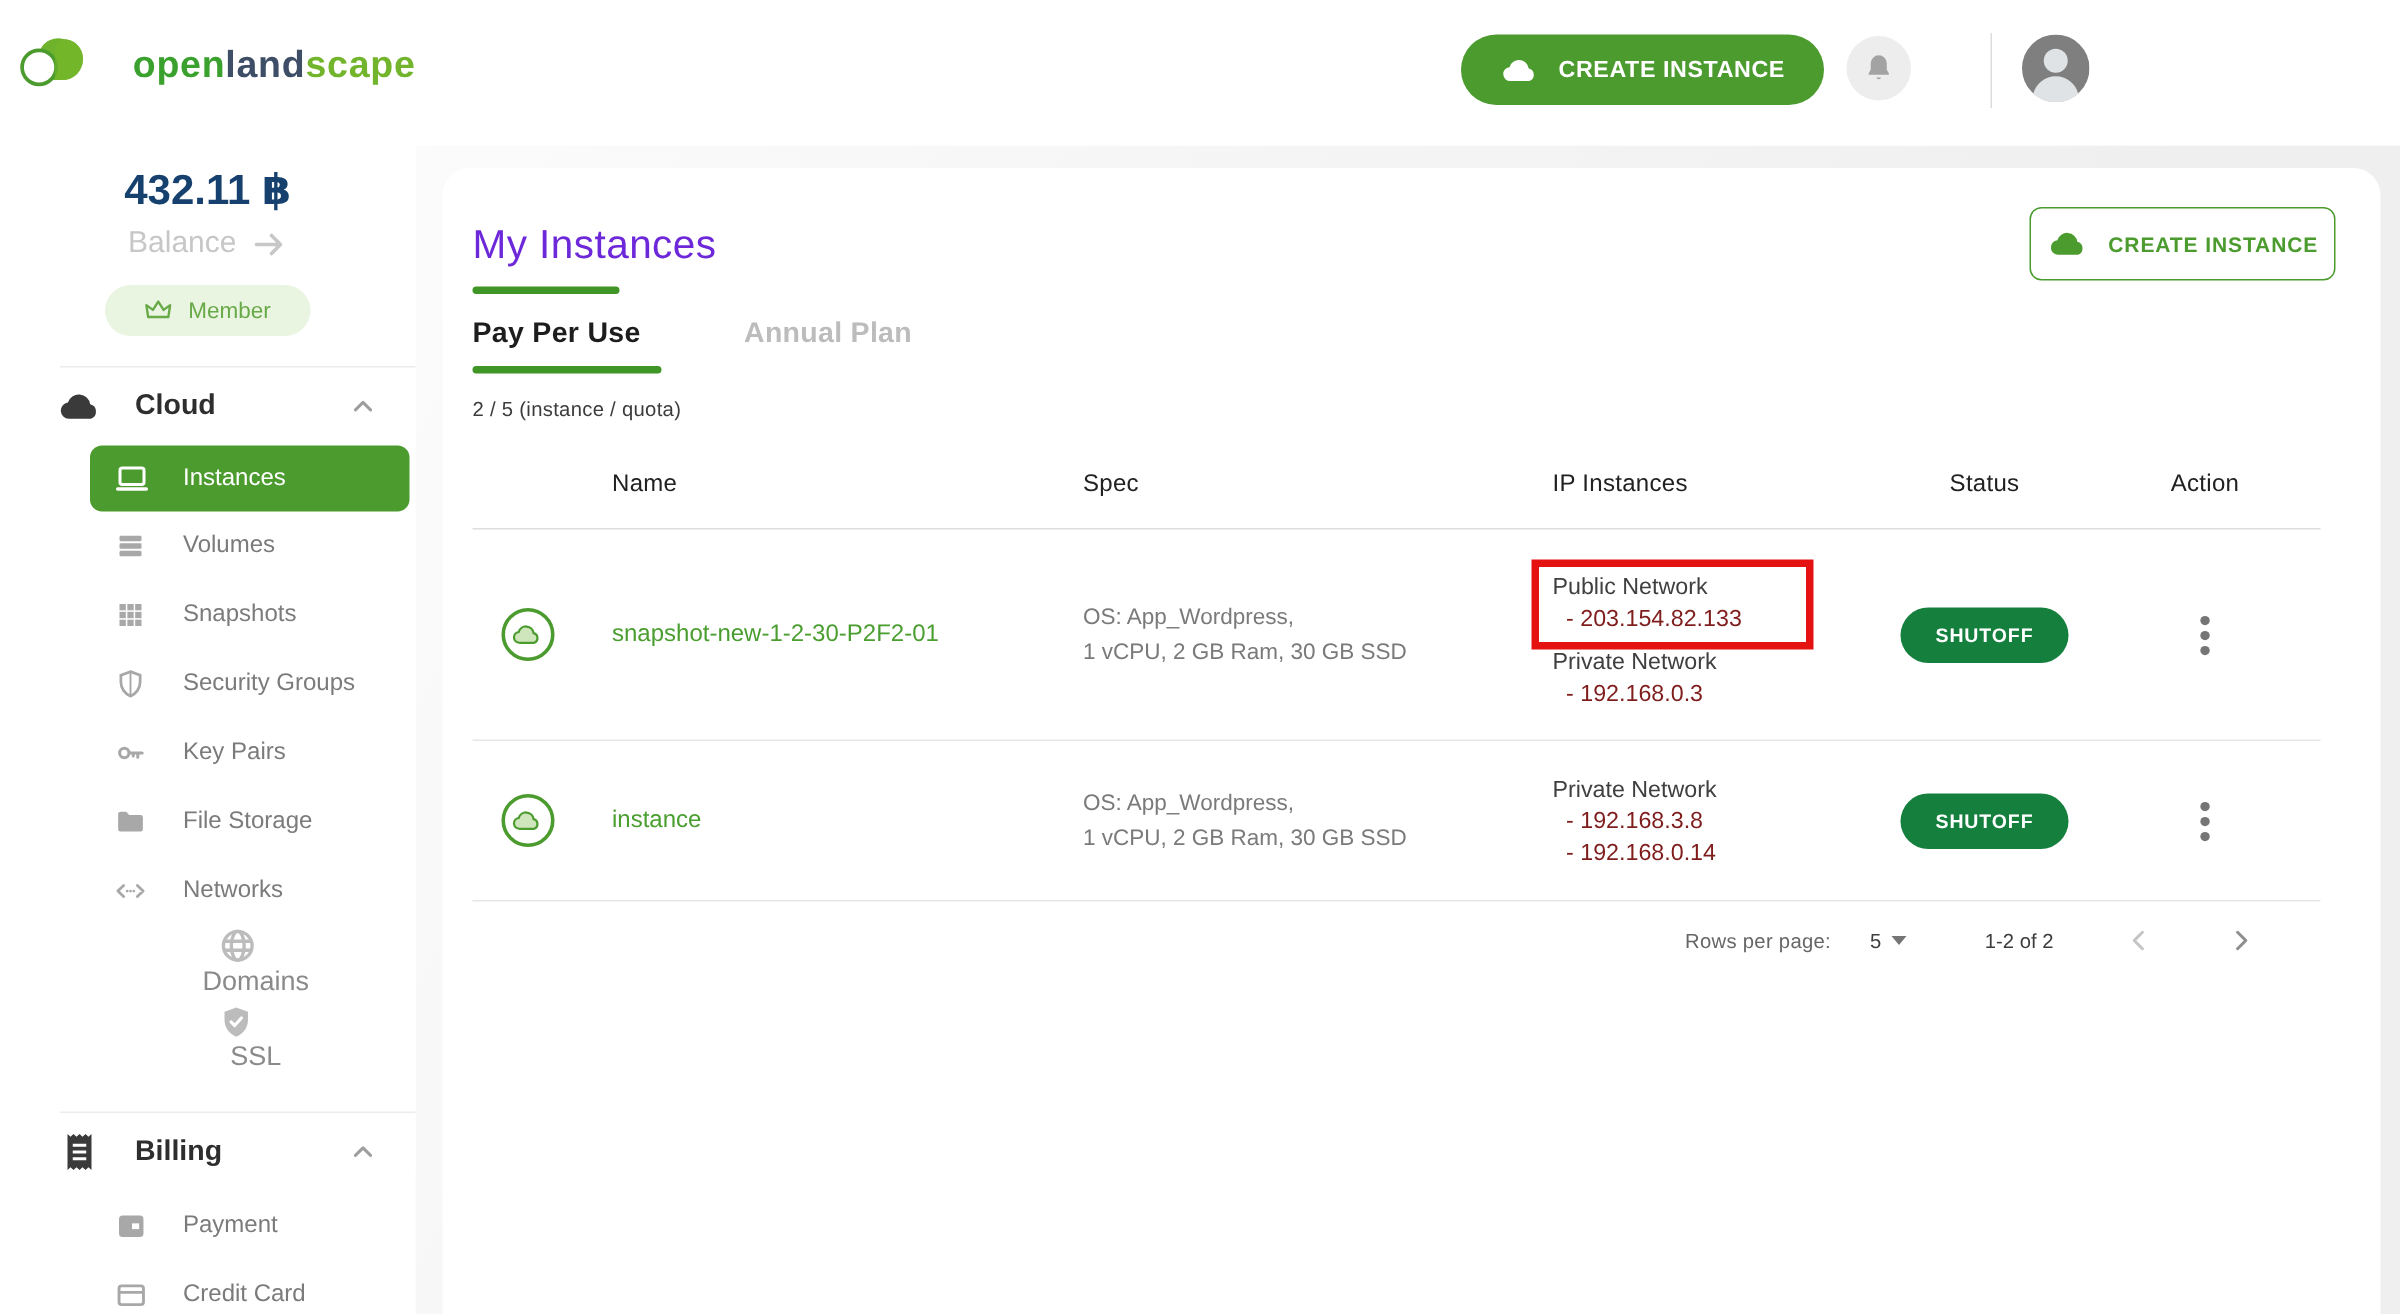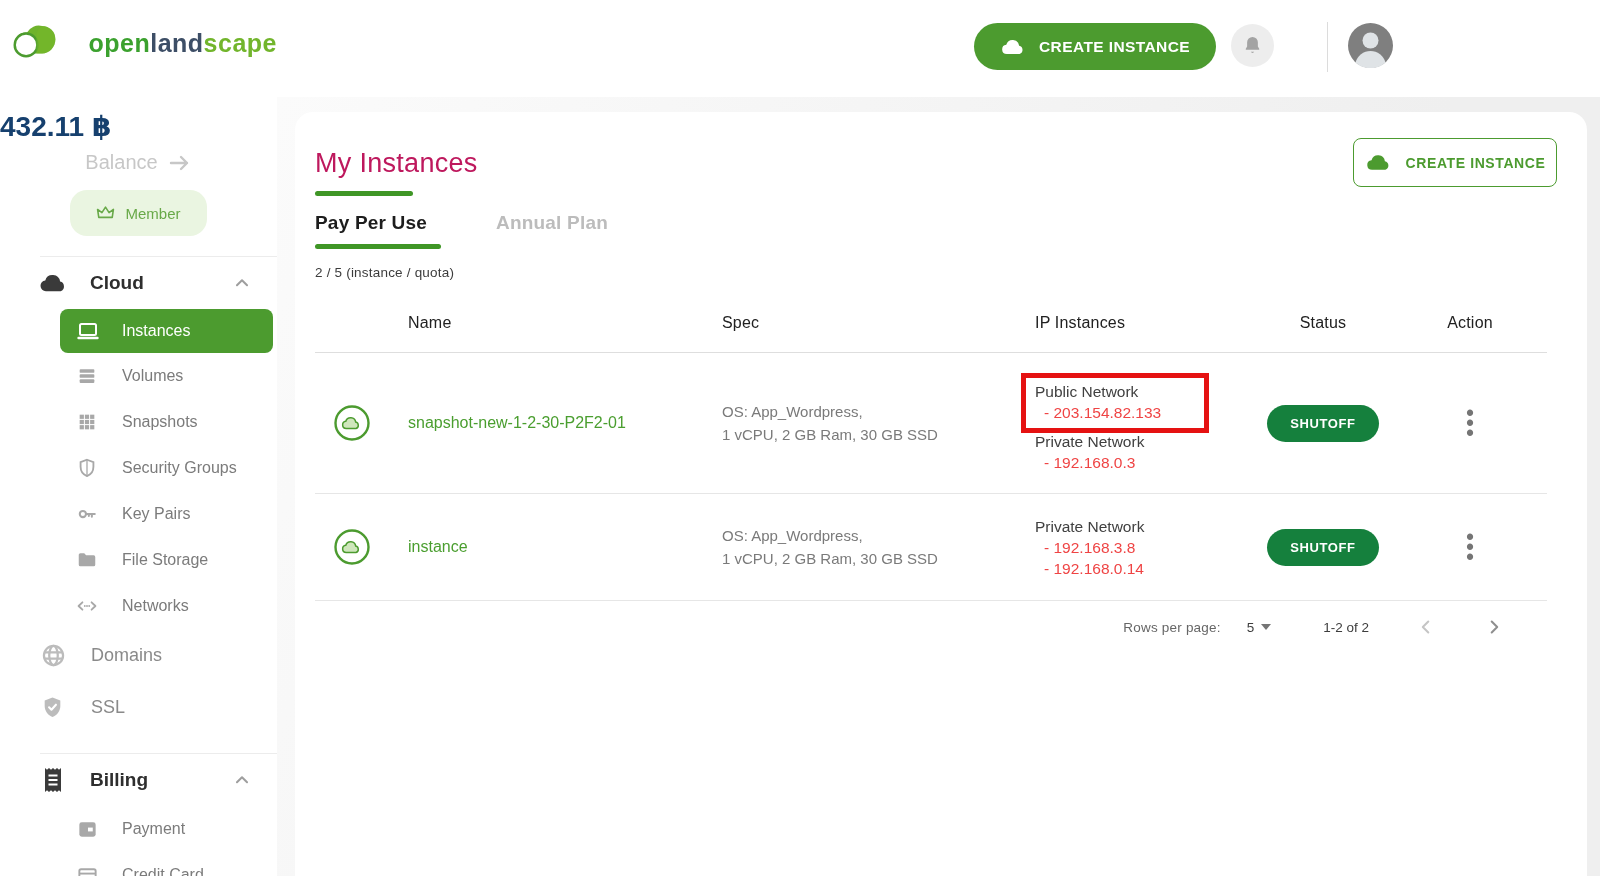--- a/index.html
+++ b/index.html
@@ -18,48 +18,48 @@
   .top-divider { position:absolute; left:1327px; top:22px; width:1px; height:50px; background:#dcdcdc; }
   .avatar { position:absolute; left:1348px; top:23px; width:45px; height:45px; border-radius:50%; cursor:pointer; }
 
   
   .sidebar { position:absolute; left:0; top:0; width:277px; height:876px; background:#fff; z-index:4; }
   .logo { display:flex; align-items:center; gap:18px; margin:16px 0 0 10px; height:54px; cursor:pointer; }
   .logo-text { font-size:25px; font-weight:bold; letter-spacing:.5px; }
   .logo-text .t1 { color:#3ba12e; }
   .logo-text .t2 { color:#3d4e66; }
   .logo-text .t3 { color:#72b52c; }
-  .balance { margin-top:40px; text-align:left; }
+  .balance { margin-top:40px; text-align:center; }
   .balance-amount { font-size:28px; font-weight:bold; color:#16406e; }
   .balance-label { margin-top:8px; font-size:20px; color:#c7c7c7; display:flex; align-items:center;
     justify-content:center; gap:10px; cursor:pointer; }
-  .member-pill { margin:16px auto 0; width:137px; height:46px; background:#eaf5e1; border-radius:17px;
+  .member-pill { margin:16px auto 0; width:137px; height:34px; background:#eaf5e1; border-radius:17px;
     display:flex; align-items:center; justify-content:center; gap:10px; color:#68a948; font-size:15px; cursor:pointer; }
   .side-divider { margin:20px 0 0 40px; border-top:1px solid #ececec; }
   .section-header { display:flex; align-items:center; height:52px; padding-left:38px; cursor:pointer; }
   .section-header .s-icon { width:30px; color:#3a3a3a; display:flex; }
   .section-header .s-label { margin-left:22px; font-size:19px; font-weight:bold; color:#2e2e2e; }
   .section-header .s-chevron { margin-left:auto; margin-right:24px; color:#9e9e9e; display:flex; }
   .nav-item { display:flex; align-items:center; height:46px; padding-left:76px; color:#7b7b7b; cursor:pointer; }
   .nav-item .n-icon { width:24px; color:#a8a8a8; display:flex; }
   .nav-item .n-label { margin-left:22px; font-size:16px; }
   .nav-item.active { margin:0 4px 0 60px; padding-left:16px; height:44px; background:#4c9b2f;
     border-radius:8px; color:#fff; }
   .nav-item.active .n-icon { color:#fff; }
   .nav-item.active .n-label { color:#fff; font-weight:500; }
-  .root-item { display:flex; align-items:center; height:52px; padding-left:40px; cursor:pointer; }
+  .root-item { display:flex; align-items:center; height:52px; padding-left:40px; cursor:pointer;flex-direction:column; }
   .root-item .r-icon { width:27px; color:#bcbcbc; display:flex; }
   .root-item .r-label { margin-left:24px; font-size:18px; color:#8a8a8a; }
 
   
   .content-bg { position:absolute; left:277px; top:97px; width:1323px; height:779px;
     background:linear-gradient(115deg,#fbfbfb 0%,#efefef 70%); z-index:1; }
   .card { position:absolute; left:18px; top:15px; width:1292px; height:764px; background:#fff;
     border-radius:18px 18px 0 0; padding:36px 40px 0 20px; z-index:2; }
-  .card-title { font-size:27px; color:#be185d; letter-spacing:.3px; }
+  .card-title { font-size:27px; color:#6d28d9; letter-spacing:.3px; }
   .title-underline { width:98px; height:5px; border-radius:2.5px; background:#3f9626; margin-top:12px; }
   .tabs { display:flex; margin-top:16px; }
   .tab { cursor:pointer; }
   .tab .tab-label { font-size:19px; font-weight:bold; color:#1d1d1d; letter-spacing:.2px; }
   .tab .tab-underline { width:126px; height:5px; border-radius:2.5px; background:#3f9626; margin-top:10px; }
   .tab.inactive { margin-left:55px; }
   .tab.inactive .tab-label { color:#bcbcbc; font-weight:bold; }
   .quota { margin-top:16px; font-size:13.5px; color:#3c3c3c; letter-spacing:.2px; }
   .btn-create-outline { position:absolute; right:30px; top:26px; width:204px; height:49px; background:#fff;
     border:1.5px solid #4c9b2f; border-radius:8px; color:#4c9b2f; display:flex; align-items:center;
@@ -73,21 +73,21 @@
   .thead .th { font-size:16px; font-weight:normal; color:#212121; letter-spacing:.2px; }
   .th.c-status, .td.c-status { justify-self:center; text-align:center; }
   .th.c-action, .td.c-action { justify-self:center; text-align:center; }
   .tdata { border-bottom:1px solid #e6e6e6; }
   .tdata.r1 { min-height:141px; }
   .tdata.r2 { min-height:107px; }
   .inst-icon { margin-left:18px; display:flex; }
   .inst-name { font-size:16px; color:#4a9e2f; cursor:pointer; }
   .spec { font-size:15px; color:#7a7a7a; line-height:23px; }
   .ip-label { font-size:15.5px; color:#404040; line-height:21px; }
-  .ip-val { font-size:15.5px; color:#ef4444; line-height:21px; padding-left:9px; }
+  .ip-val { font-size:15.5px; color:#7f1d1d; line-height:21px; padding-left:9px; }
   .ip-group { padding:1px 0; }
   .ip-group.highlighted { border:5px solid #e51212; width:188px; margin-left:-14px; padding:3px 0 5px 9px;
     margin-bottom:-3px; }
   .btn-status { width:112px; height:37px; background:#15803d; border:none; border-radius:18.5px; color:#fff;
     font-size:13px; font-weight:bold; letter-spacing:.6px; cursor:pointer; font-family:inherit; }
   .dots { color:#757575; font-size:23px; line-height:10px; cursor:pointer; user-select:none; letter-spacing:0; }
 
   
   .pagination { display:flex; align-items:center; justify-content:flex-end; height:52px; padding-right:42px;
     color:#666; font-size:13.5px; }

